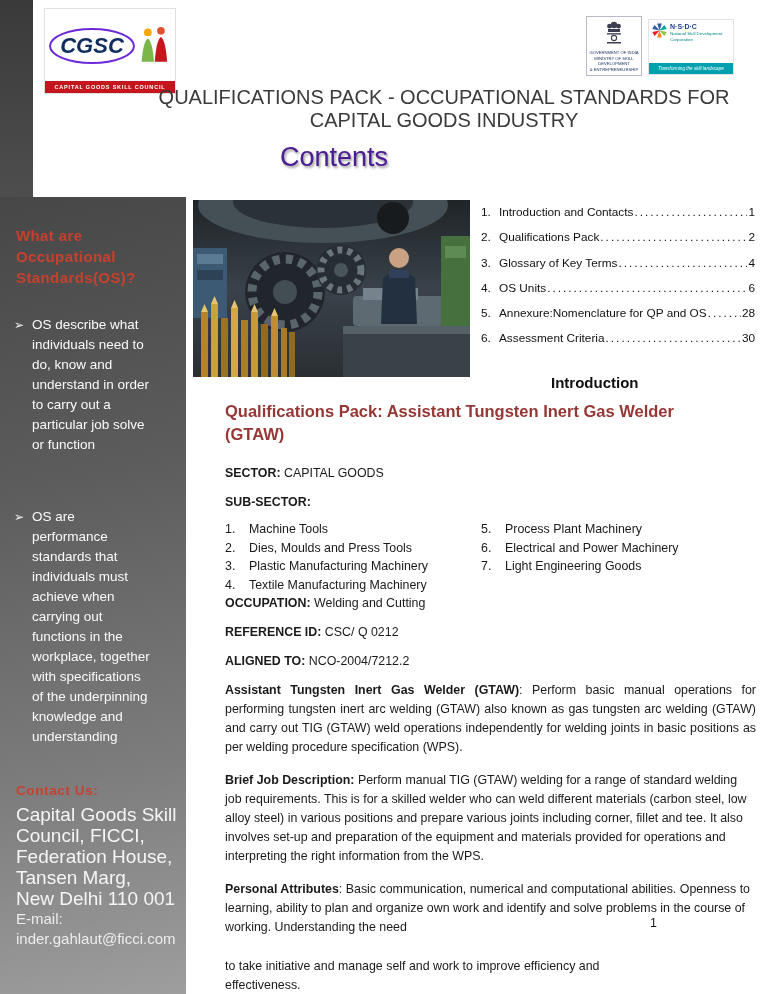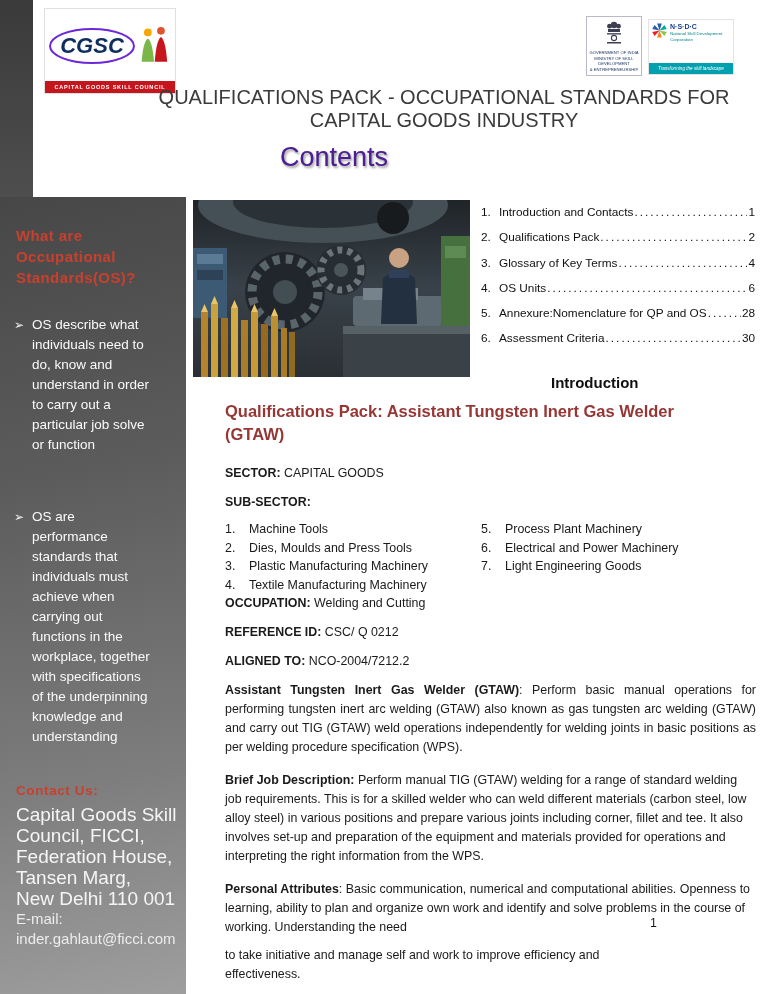--- a/index.html
+++ b/index.html
@@ -100,21 +100,21 @@
   .col-right { width:270px; }
   .ss-item { display:flex; line-height:18.5px; }
   .ss-num { flex:0 0 24px; }
   .kv.occupation { margin-top:0; line-height:18.5px; }
   .kv.ref { margin-top:10px; }
   .kv.aligned { margin-top:10px; }
   .para { margin-top:10px; }
   .para.justify { text-align:justify; }
   .para.p2 { margin-top:14px; }
   .para.p3 { margin-top:14px; }
-  .cont-para { margin-top:9px; max-width:452px; }
+  .cont-para { margin-top:20px; max-width:452px; }
   .page-number { position:absolute; left:650px; top:916px; font-size:12.4px; color:#1a1a1a; }
 </style>
 </head>
 <body>
 
 <div class="page">
 
   <div class="left-strip"></div>
 
   <aside class="sidebar">

